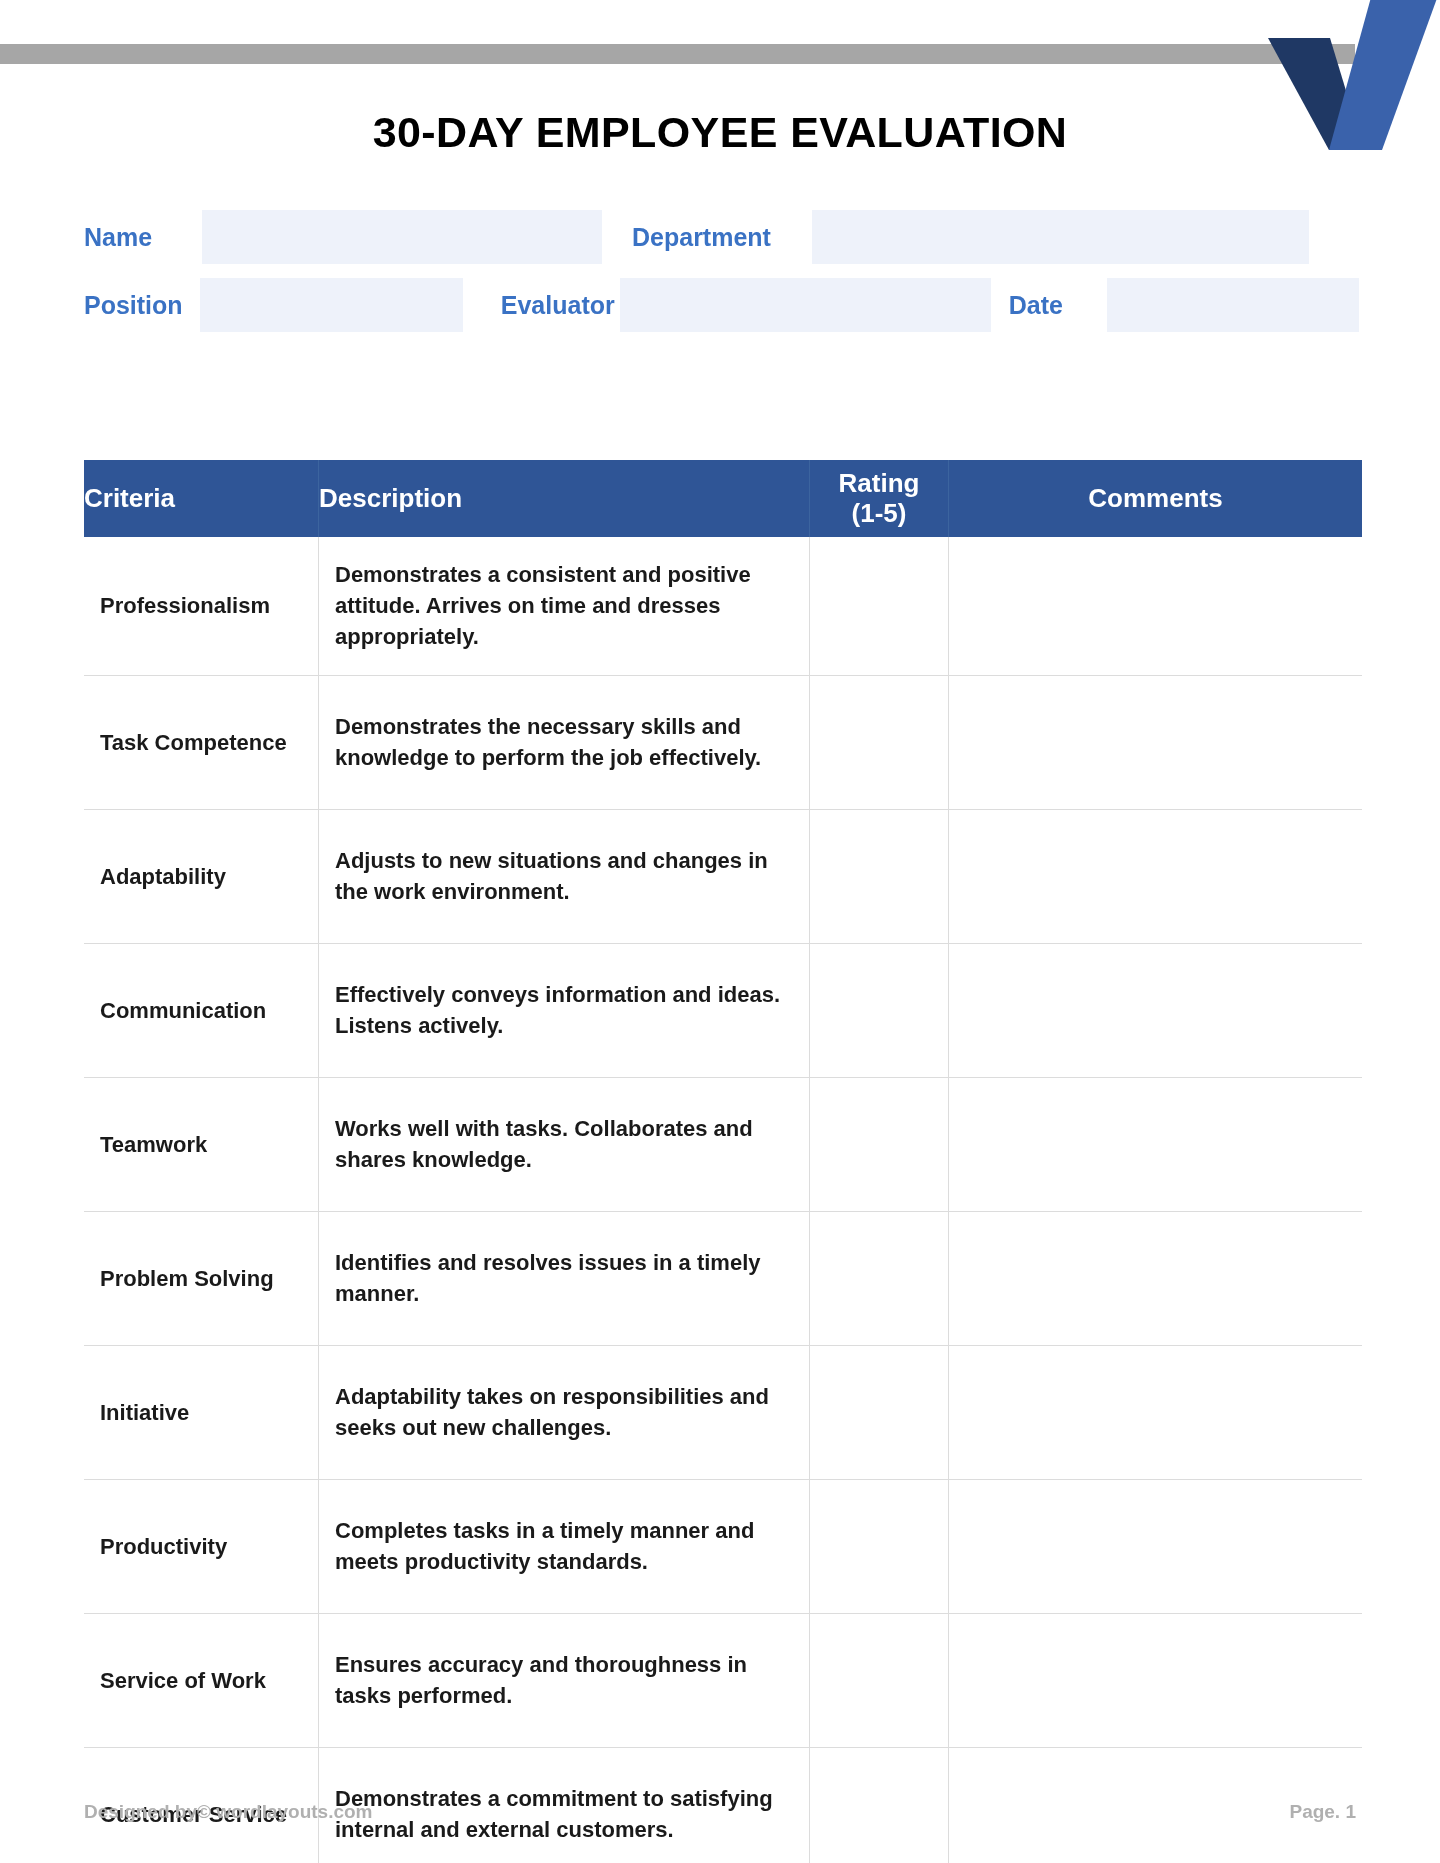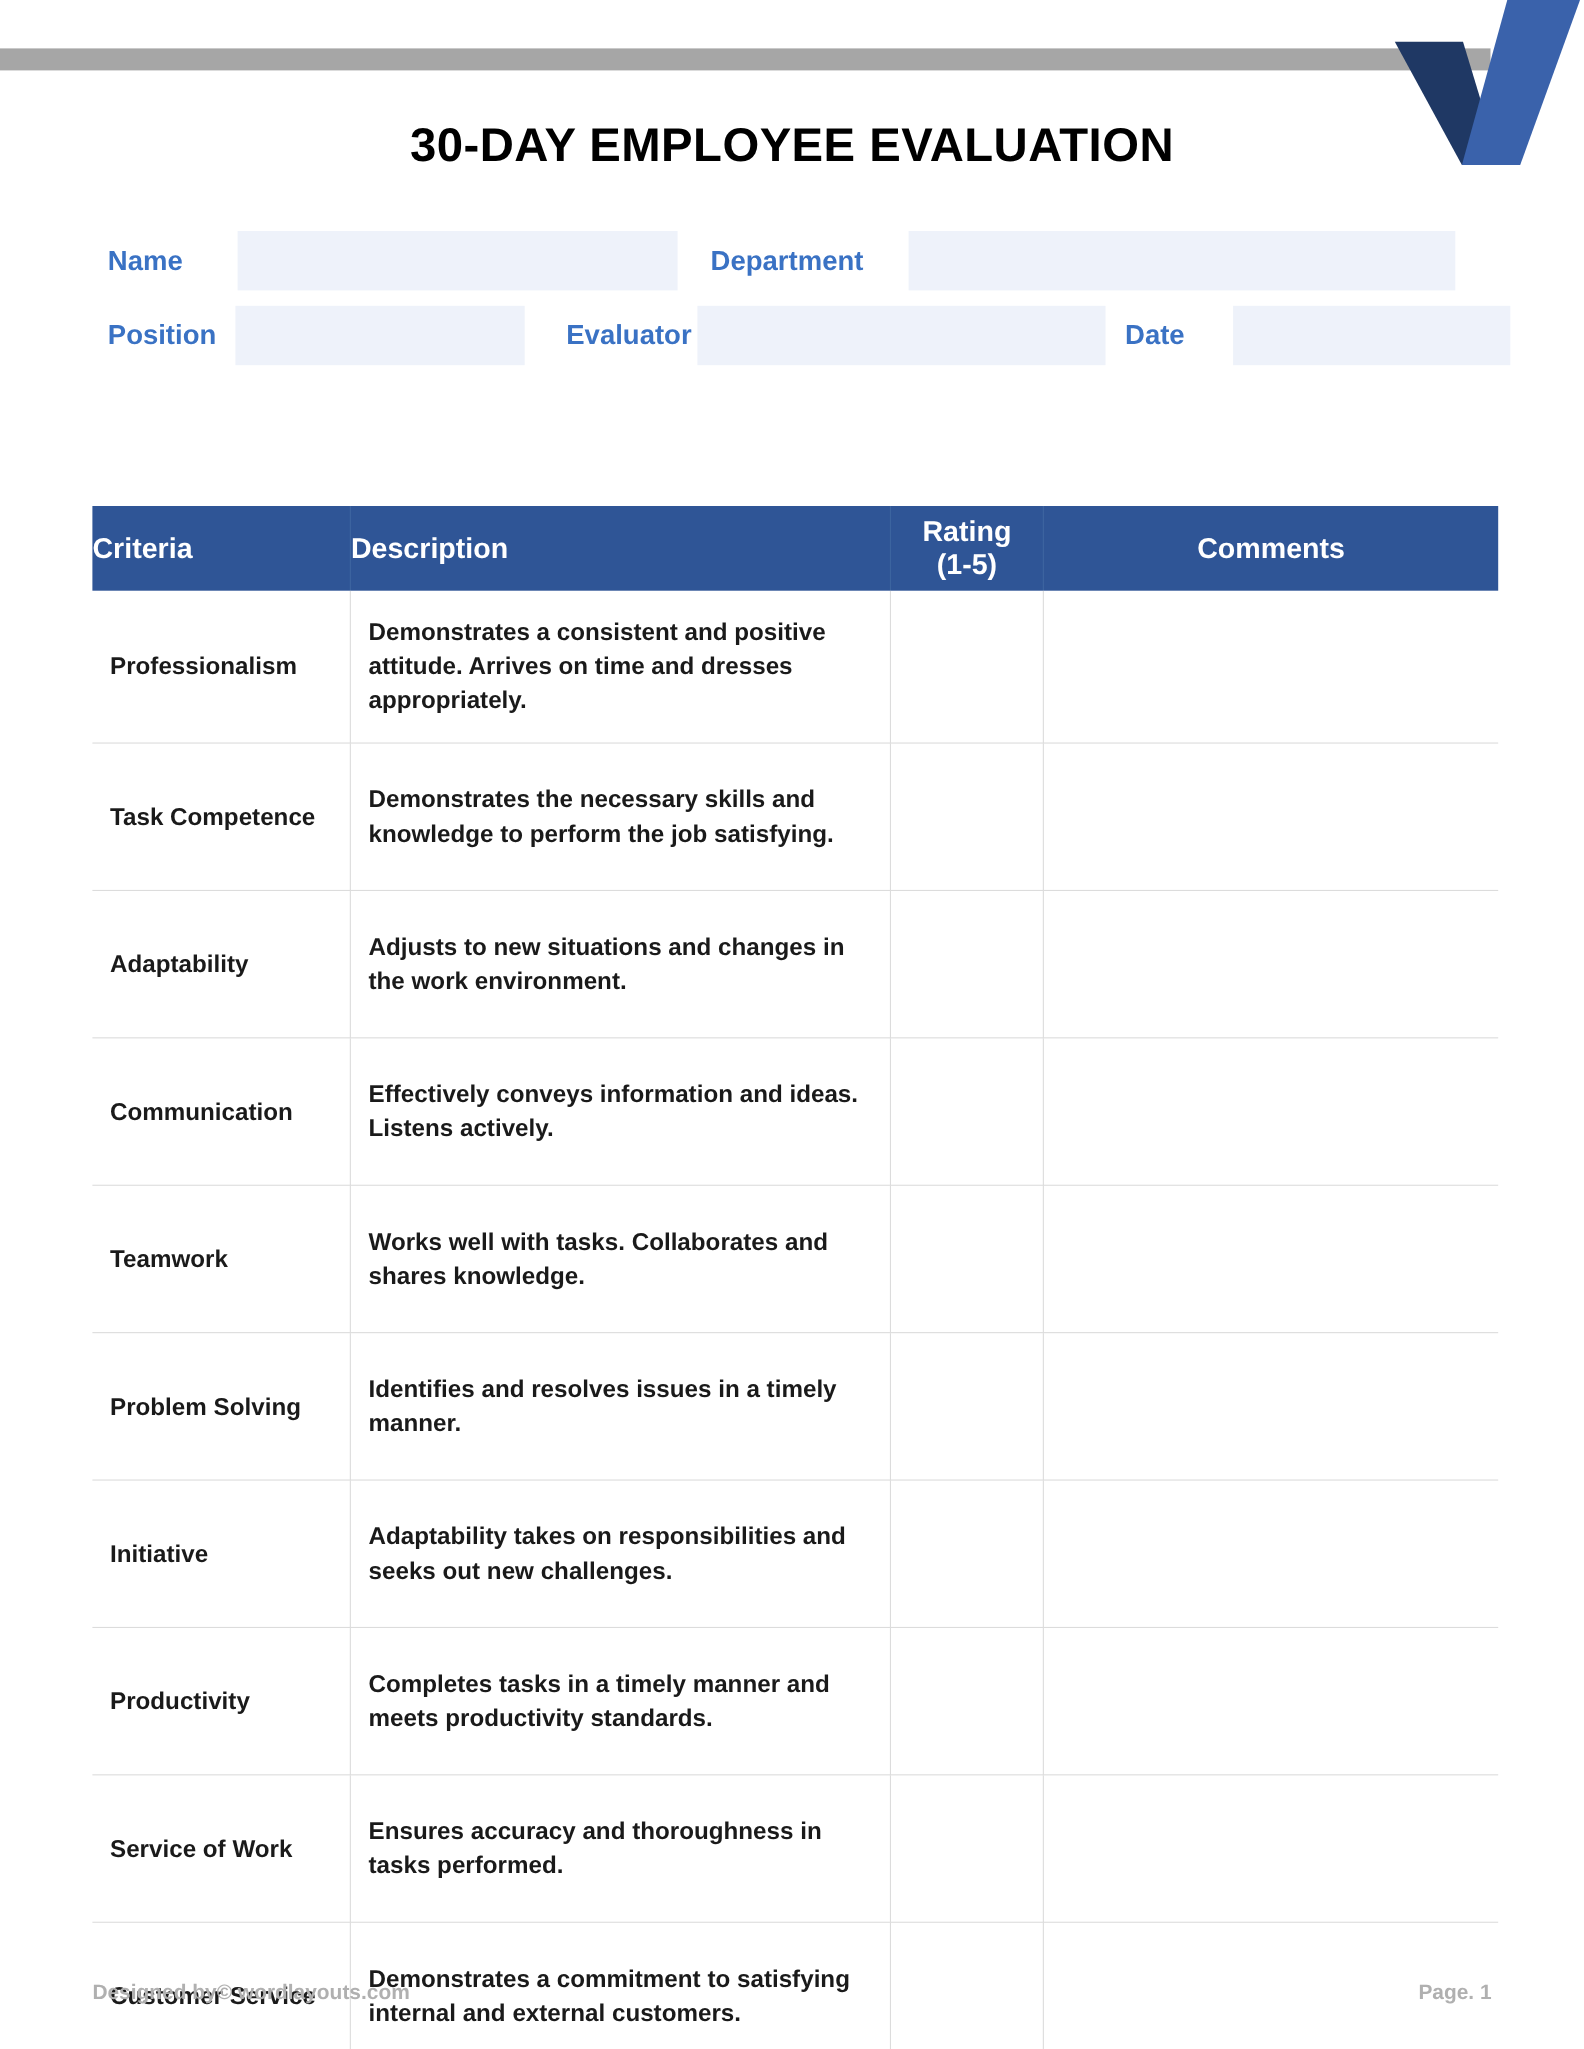--- a/index.html
+++ b/index.html
@@ -50,21 +50,21 @@
     font-size: 43px;
     font-weight: bold;
     letter-spacing: 0.4px;
     color: #000000;
     font-family: "Liberation Sans", sans-serif;
   }
 
   
   .form-area {
     position: absolute;
-    left: 98px;
+    left: 84px;
     top: 210px;
     width: 1275px;
   }
   .form-row {
     display: flex;
     align-items: stretch;
     margin-bottom: 14px;
     height: 54px;
   }
   .field-label {
@@ -205,21 +205,21 @@
       </thead>
       <tbody id="eval-body">
           <tr class="h3">
             <td class="cell-criteria">Professionalism</td>
             <td class="cell-description">Demonstrates a consistent and positive attitude. Arrives on time and dresses appropriately.</td>
             <td class="cell-rating"></td>
             <td class="cell-comments"></td>
           </tr>
           <tr class="h3">
             <td class="cell-criteria">Task Competence</td>
-            <td class="cell-description">Demonstrates the necessary skills and knowledge to perform the job satisfying.</td>
+            <td class="cell-description">Demonstrates the necessary skills and knowledge to perform the job effectively.</td>
             <td class="cell-rating"></td>
             <td class="cell-comments"></td>
           </tr>
           <tr class="h3">
             <td class="cell-criteria">Adaptability</td>
             <td class="cell-description">Adjusts to new situations and changes in the work environment.</td>
             <td class="cell-rating"></td>
             <td class="cell-comments"></td>
           </tr>
           <tr class="h3">

